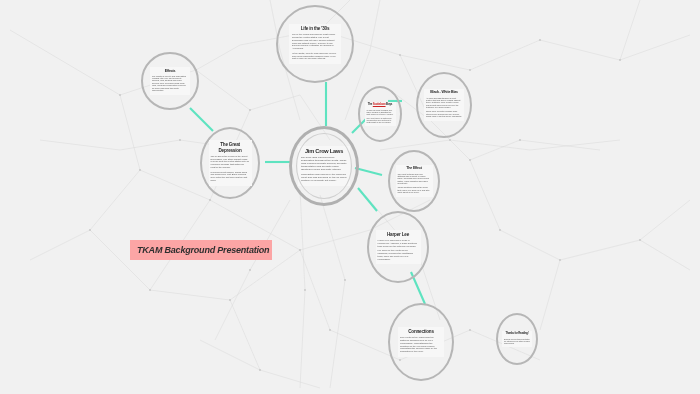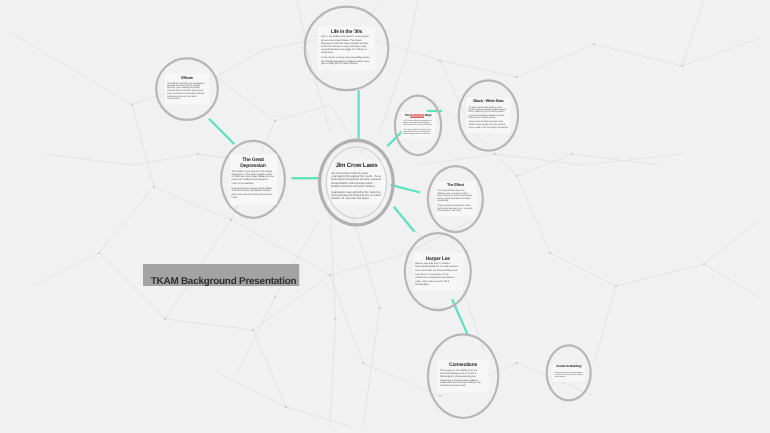--- a/index.html
+++ b/index.html
@@ -74,25 +74,26 @@
   .t-md  .title { font-size: 4.6px; }
   .t-md  .para  { font-size: 2.3px; }
   .t-sm  .title { font-size: 3.6px; }
   .t-sm  .para  { font-size: 2.0px; }
   .t-xs  .title { font-size: 2.8px; }
   .t-xs  .para  { font-size: 1.7px; }
 
   #banner {
     position: absolute;
     z-index: 4;
-    background: #a3a3a3;
+    background: #fca5a5;
     display: flex;
-    align-items: flex-end;
+    align-items: center;
     padding-left: 7px;
     box-sizing: border-box;
+    font-style: italic;
   }
   #banner span {
     font-size: 9px;
     font-weight: bold;
     color: #2f2f2f;
     letter-spacing: -0.2px;
   }
 </style>
 </head>
 <body>

